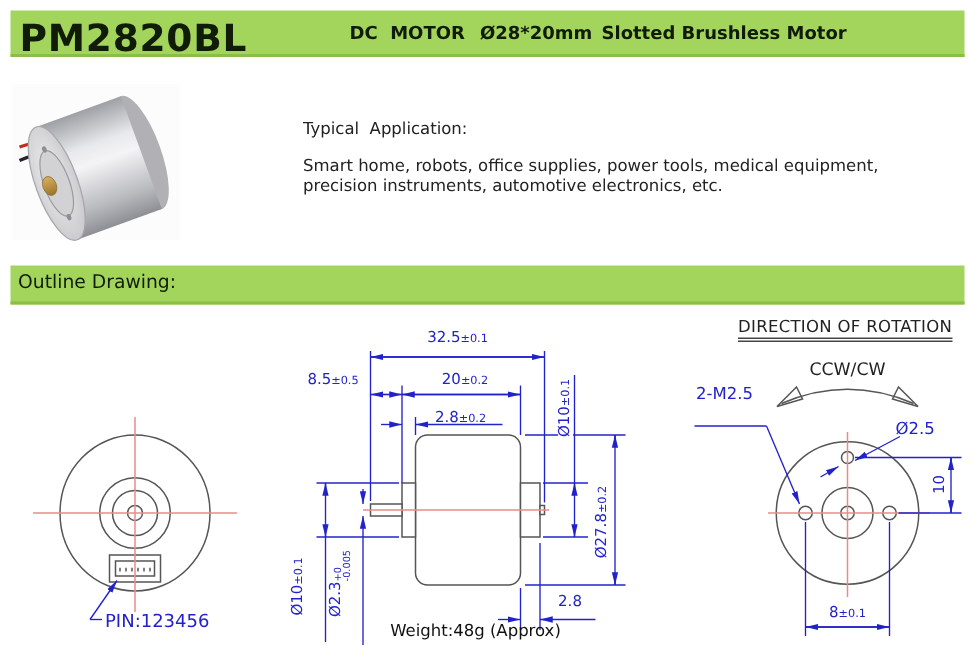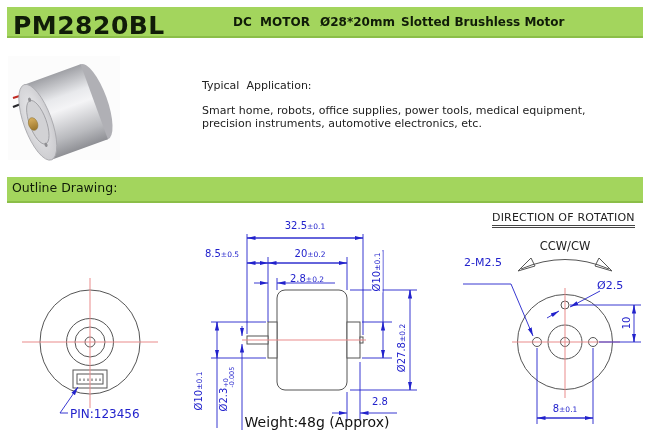--- a/index.html
+++ b/index.html
@@ -25,21 +25,21 @@
 
   svg.draw { position:absolute; left:0; top:0; z-index:1; }
 
   .dim { position:absolute; color:#2222cc; font-size:10px; line-height:10px; white-space:nowrap; z-index:2; }
   .dim .tol { font-size:7.5px; }
   .ctr { transform:translateX(-50%); }
   .vdim { background:#fff; padding:0 1px; transform:translate(-50%,-50%) rotate(-90deg); }
   .stack { display:inline-flex; flex-direction:column; font-size:6.5px; line-height:6px; vertical-align:-1px; }
 
   .note { position:absolute; color:#111; white-space:nowrap; z-index:2; }
-  #weight-note { font-size:14px; transform:translateX(-50%); left:317px; top:414px; }
+  #weight-note { font-size:11px; transform:translateX(-50%); left:317px; top:414px; }
   #rot-title { left:492px; top:211px; font-size:11px; letter-spacing:0.2px; color:#222;
                border-bottom:3px double #444; padding-bottom:1px; }
   #rot-value { left:565px; top:239px; font-size:11.5px; font-weight:normal; color:#222; transform:translateX(-50%); }
   .blue-label { position:absolute; color:#2222cc; font-size:11px; white-space:nowrap; z-index:2; }
   #label-holes { left:464px; top:256px; }
   #label-hole-dia { left:597px; top:279px; }
   #pin-label { left:70px; top:407px; font-size:12px; }
 </style>
 </head>
 <body>

